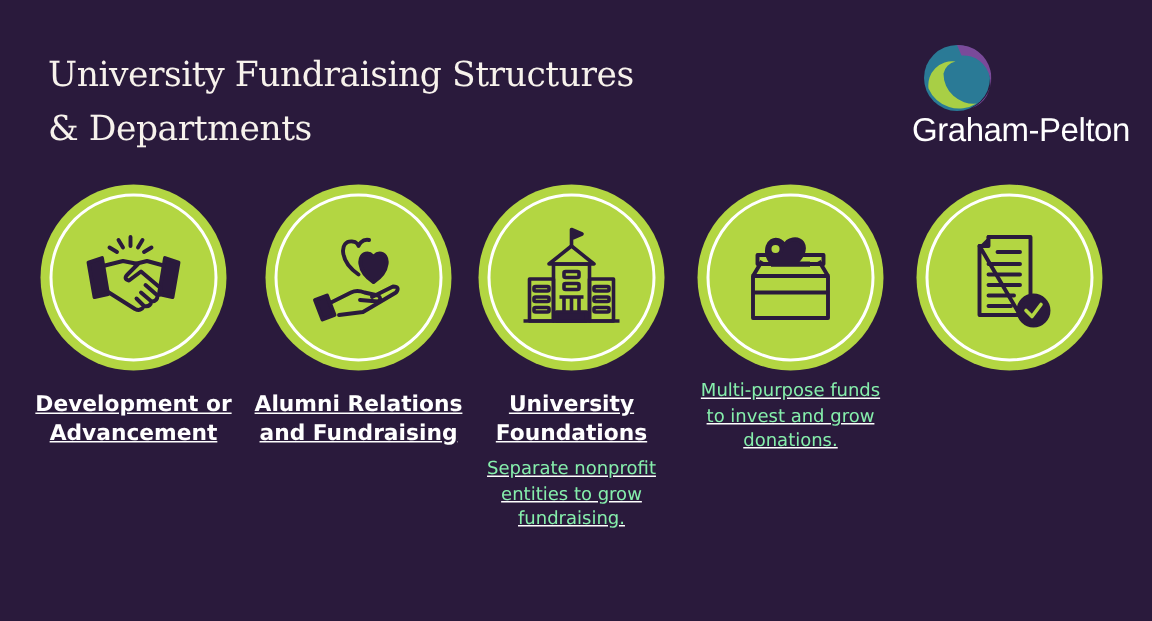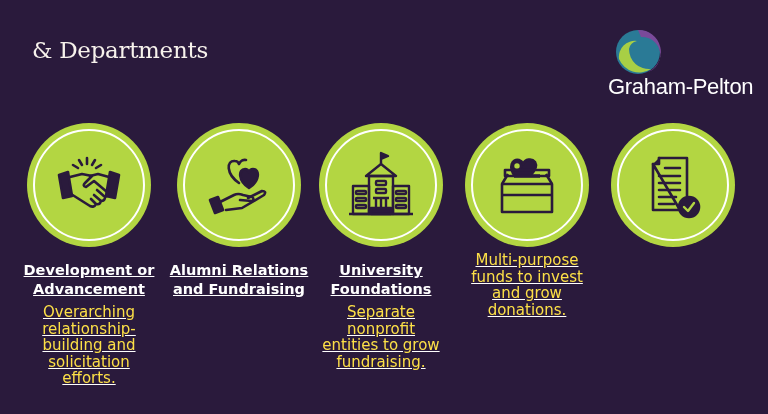--- a/index.html
+++ b/index.html
@@ -38,28 +38,29 @@
   .circle::after {
     content: ""; position: absolute; inset: 6px;
     border: 2px solid #ffffff; border-radius: 50%;
   }
   .circle svg { position: absolute; left: 27px; top: 27px; width: 70px; height: 70px; }
   .col h3 {
     margin: 14px 0 0 0; font-size: 14.5px; line-height: 19px;
     font-weight: bold; color: #ffffff;
   }
   .col p {
-    margin: 5px auto 0; font-size: 15px; line-height: 16.5px;
-    color: #fde047; width: 120px;
+    margin: 5px auto 0; font-size: 12px; line-height: 16.5px;
+    color: #86efac; width: 120px;
   }
 </style>
 </head>
 <body>
 
 <div class="title">
+  <div>University Fundraising Structures</div>
   <div>&amp; Departments</div>
 </div>
 
 <div class="logo">
   <svg class="logo-mark" viewBox="0 0 46 46">
     <circle cx="23" cy="23" r="22" fill="#2a7a96"></circle>
     <path d="M23 1 A22 22 0 0 1 33 43 A18 18 0 0 0 26 8 Z" fill="#7a4a9a"></path>
     <path d="M4 30 A22 22 0 0 0 36 40 A20 20 0 0 1 14 20 A10 10 0 0 1 22 12 A16 16 0 0 0 4 30 Z" fill="#a8cf45"></path>
   </svg>
   <div class="logo-text">Graham-Pelton</div>
@@ -69,21 +70,20 @@
   <div class="circle">
     <svg viewBox="0 0 70 70" fill="none" stroke="#2a1a3c" stroke-width="2.6" stroke-linejoin="round" stroke-linecap="round">
       <path d="M33 8 L33 14 M25 10 L28 15 M41 10 L38 15 M19 15 L24 18 M47 15 L42 18"></path>
       <path d="M5 25 L14 22 L18 46 L9 48 Z" fill="#2a1a3c"></path>
       <path d="M65 25 L56 22 L52 46 L61 48 Z" fill="#2a1a3c"></path>
       <path d="M16 27 L28 24 L38 26 L31 33 Q28 36 32 37 L40 31 L53 42 Q55 46 51 47 L43 40 M51 47 Q51 51 47 51 L40 45 M47 51 Q46 55 42 54 L37 49 M42 54 Q40 58 36 56 L17 44"></path>
       <path d="M55 27 L44 24 L36 26"></path>
     </svg>
   </div>
   <h3>Development or Advancement</h3>
-  <p>Overarching relationship-building and solicitation efforts.</p>
 </div>
 
 <div class="col" style="left:166px;">
   <div class="circle">
     <svg viewBox="0 0 70 70" fill="none" stroke="#2a1a3c" stroke-width="2.6" stroke-linejoin="round" stroke-linecap="round">
       <path d="M35 33 C22 24 22 10 31 11 C34 11 35 14 35 14 C35 14 37 9 42 10"></path>
       <path d="M45 38 C34 31 34 19 41 19 C44 19 45 22 45 22 C45 22 46 19 49 19 C56 19 56 31 45 38 Z" fill="#2a1a3c"></path>
       <path d="M16 52 L30 45 Q34 43 39 45 L48 47 Q51 49 48 51 L36 50"></path>
       <path d="M22 60 L38 58 L60 45 Q63 41 58 41 L44 48"></path>
       <path d="M6 50 L14 47 L19 60 L11 63 Z" fill="#2a1a3c"></path>

